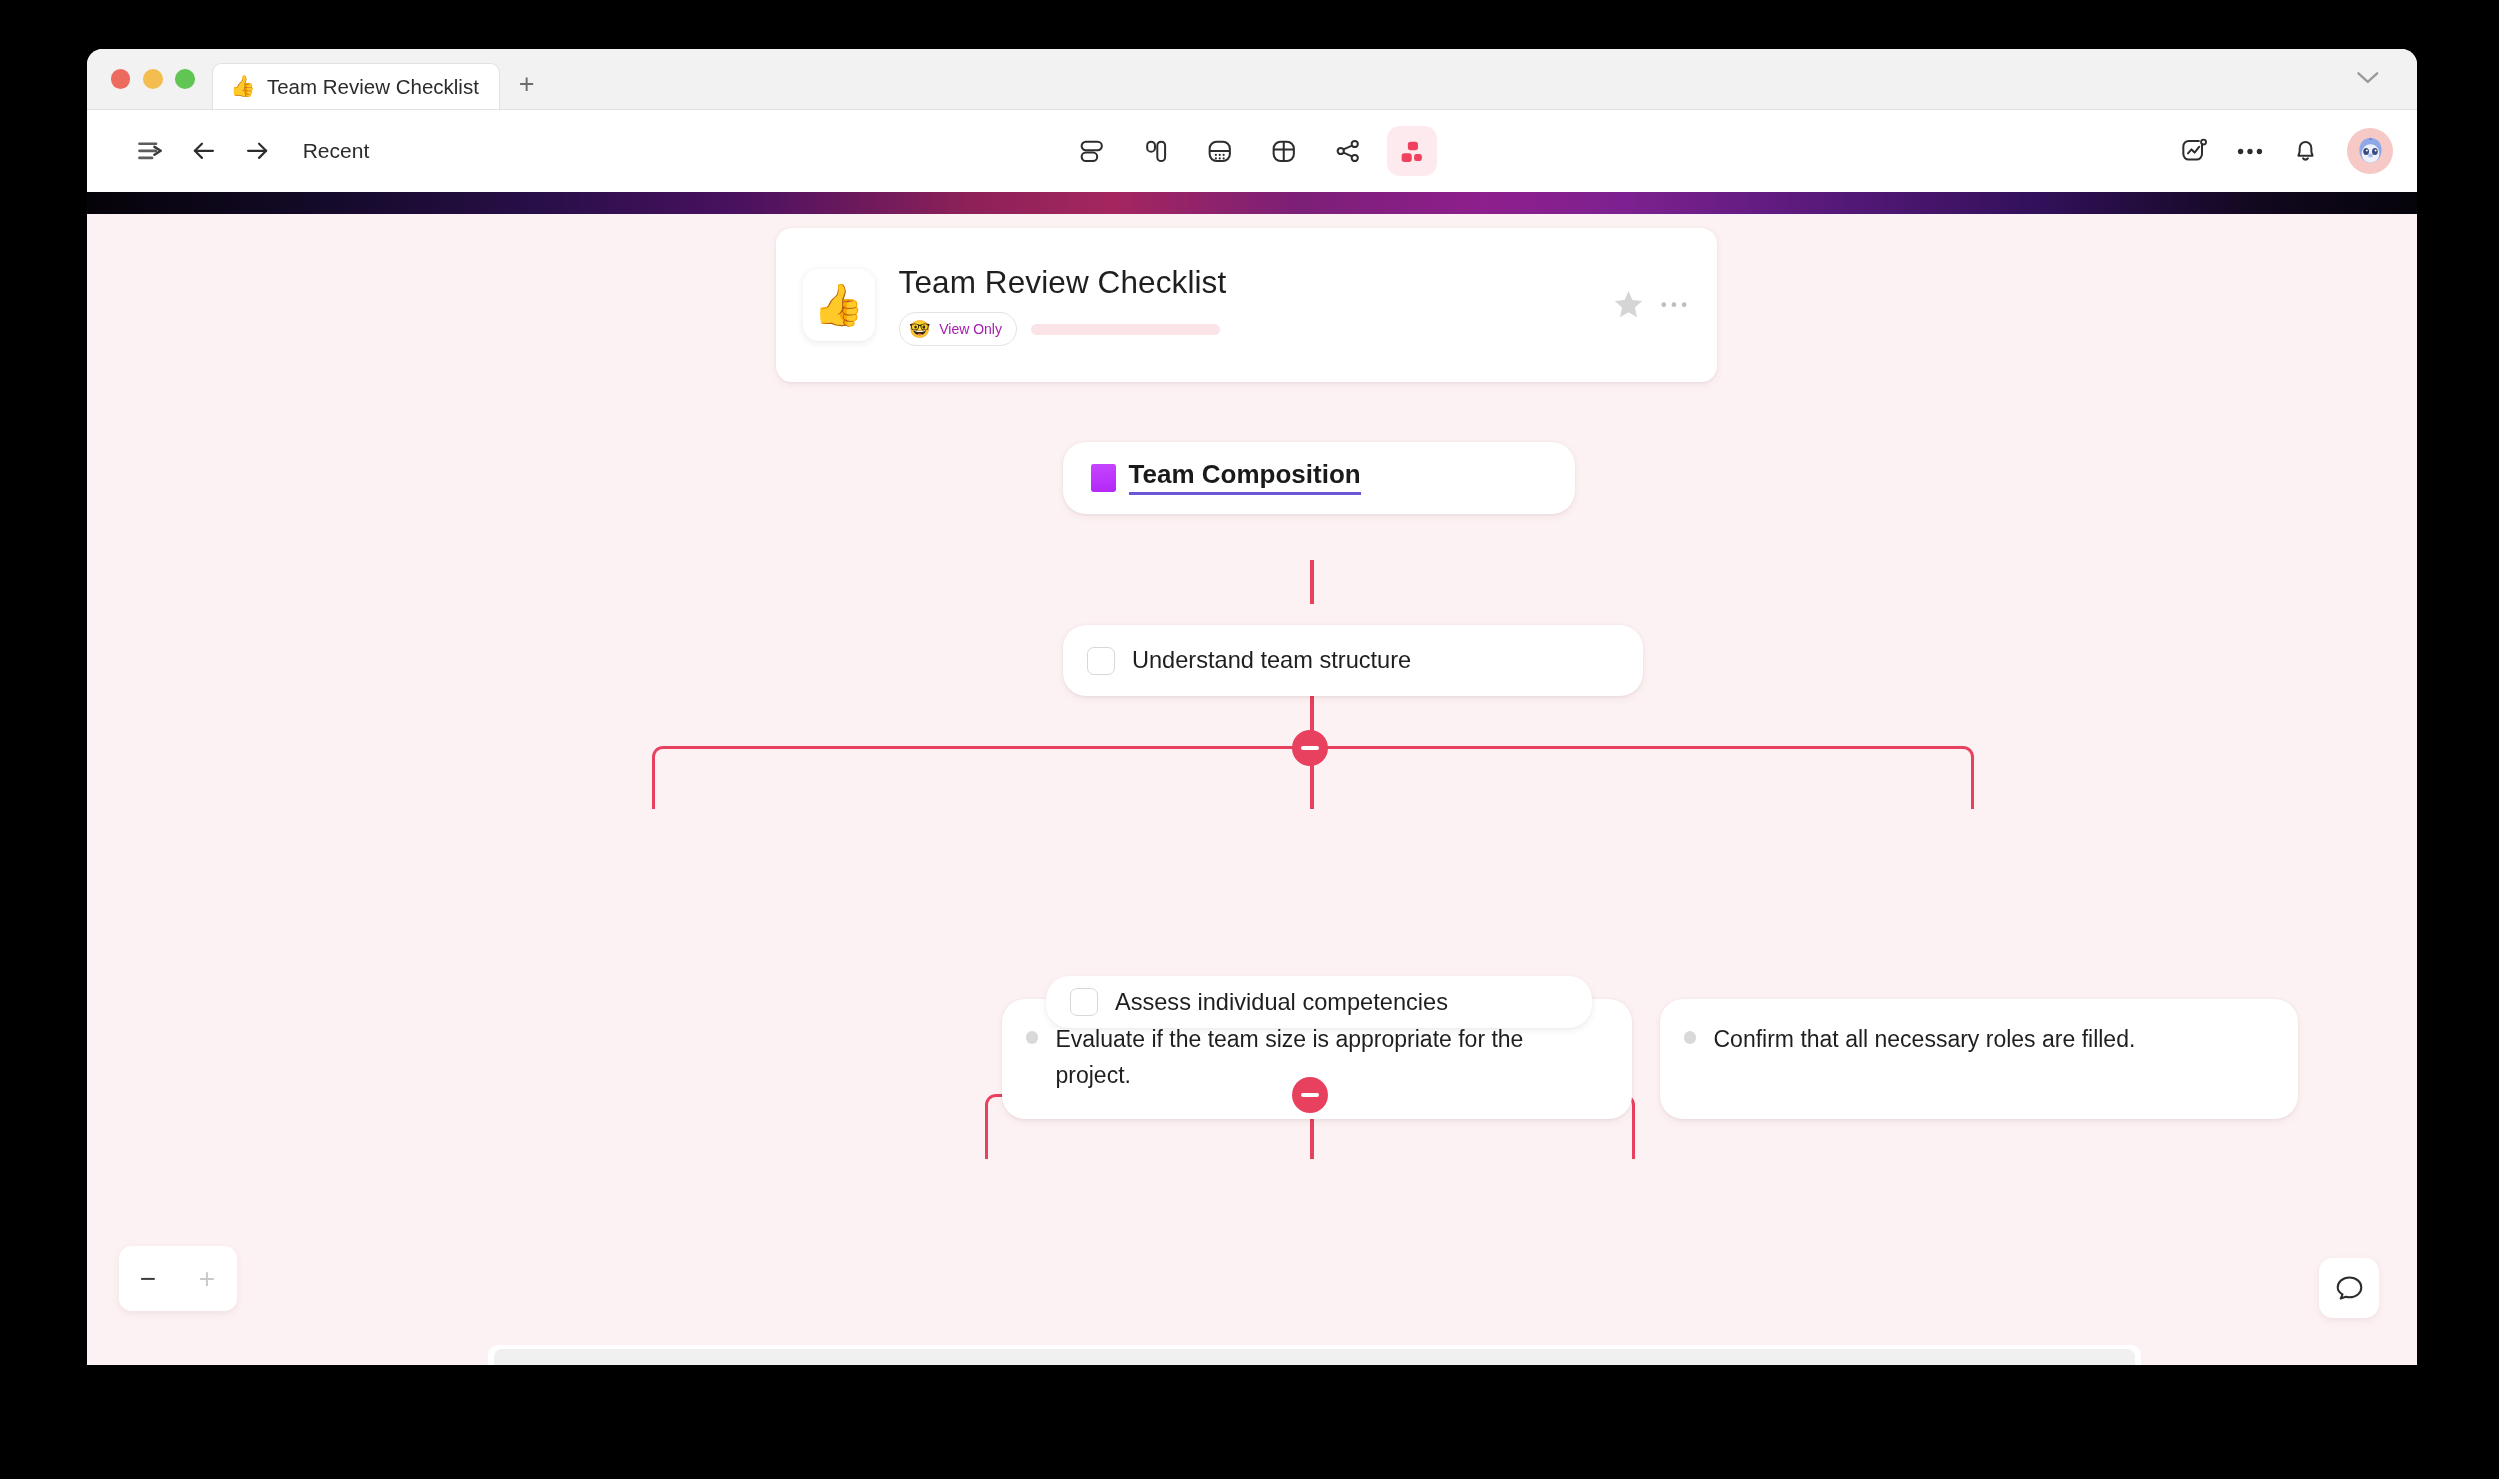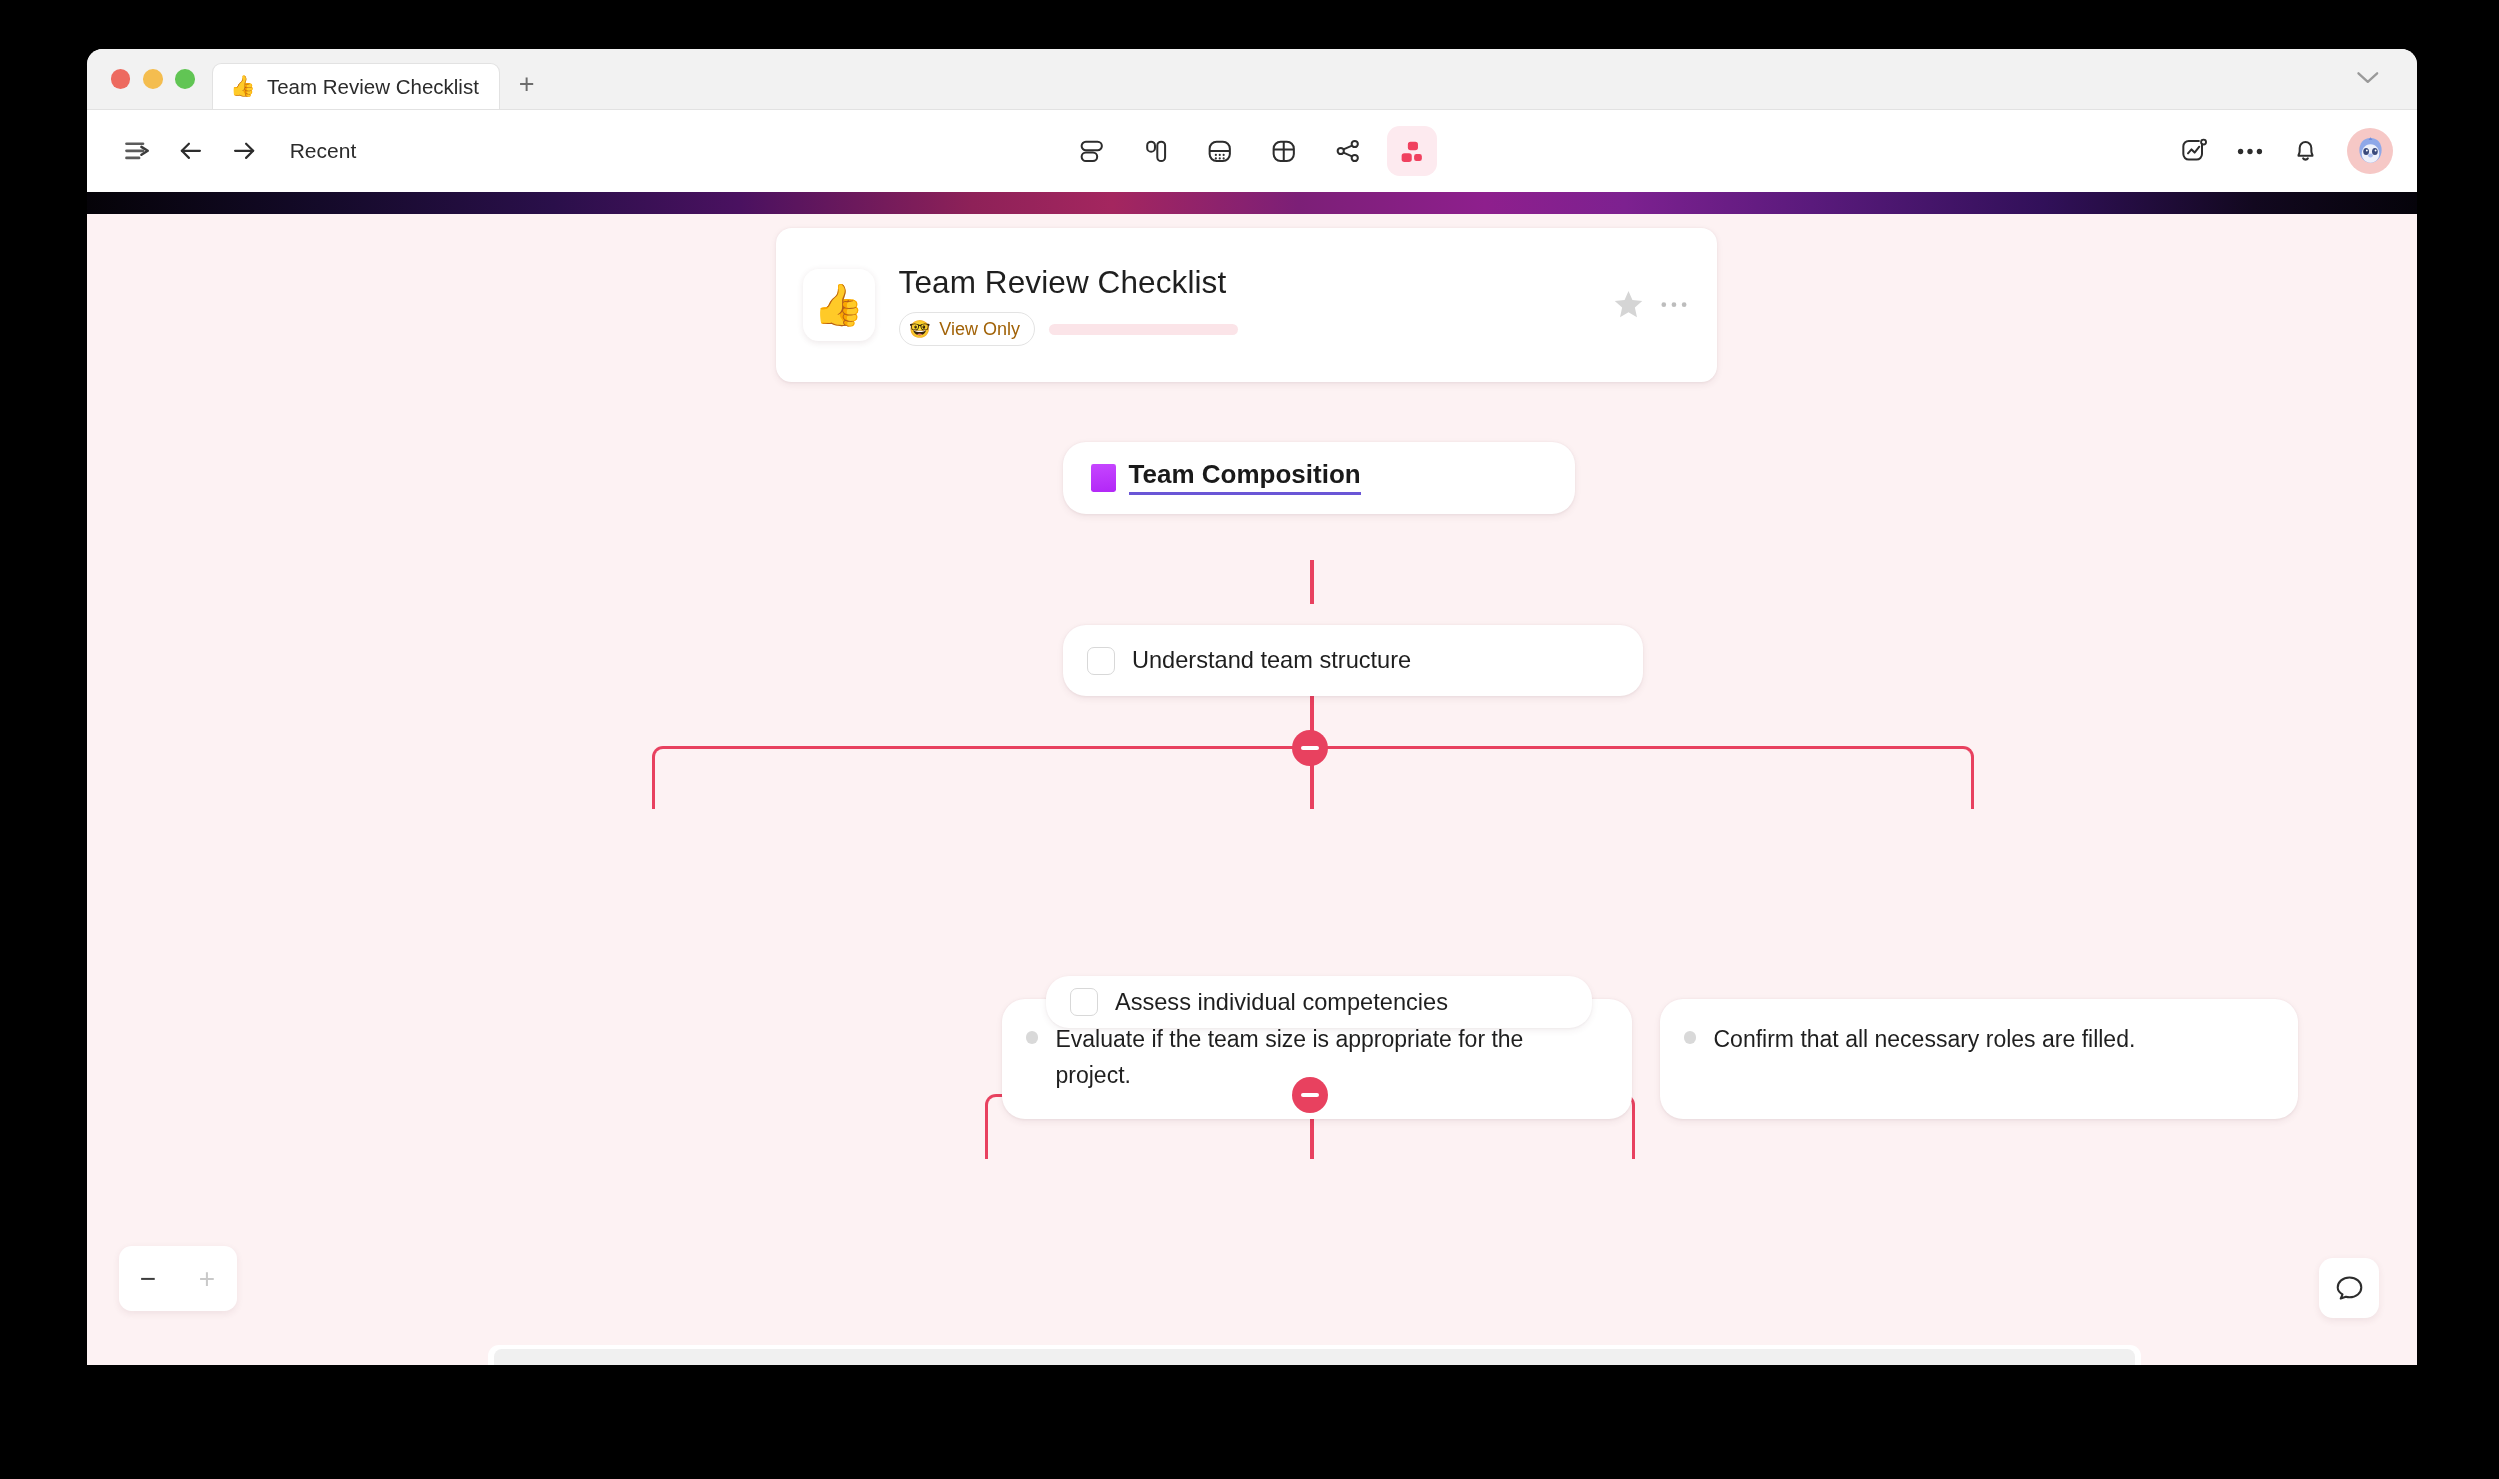--- a/index.html
+++ b/index.html
@@ -63,21 +63,21 @@
 
   
   #toolbar {
     position: relative;
     height: 82px;
     background: #ffffff;
     display: flex; align-items: center;
   }
   #toolbar-left {
     display: flex; align-items: center; gap: 7.9px;
-    padding-left: 27px;
+    padding-left: 40px;
   }
   .tb-icon-btn {
     width: 46px; height: 46px;
     display: flex; align-items: center; justify-content: center;
     border-radius: 7.9px;
   }
   #breadcrumb {
     font-size: 21px; color: #2b2b2b; margin-left: 14px; white-space: nowrap;
   }
   #toolbar-center {
@@ -151,21 +151,21 @@
   }
   #root-meta { display: flex; align-items: center; gap: 14px; margin-top: 11px; }
   #view-only-badge {
     display: flex; align-items: center; gap: 7.9px;
     border: 0.8px solid #e3e3e3;
     border-radius: 17.3px;
     padding: 5.5px 14px 5.5px 10.2px;
     background: #fff;
   }
   #view-only-badge .badge-emoji { font-size: 17.3px; }
-  #view-only-badge .badge-label { font-size: 18px; color: #a16207; }
+  #view-only-badge .badge-label { font-size: 14px; color: #a21caf; }
   #root-progress {
     width: 189px; height: 11px; border-radius: 6.3px;
     background: #fbe4e8;
   }
   #root-actions { display: flex; align-items: center; gap: 14px; margin-left: 15.7px; }
 
   
   #topic-card {
     left: 976px; top: 228px;
     width: 512px; height: 72px;

